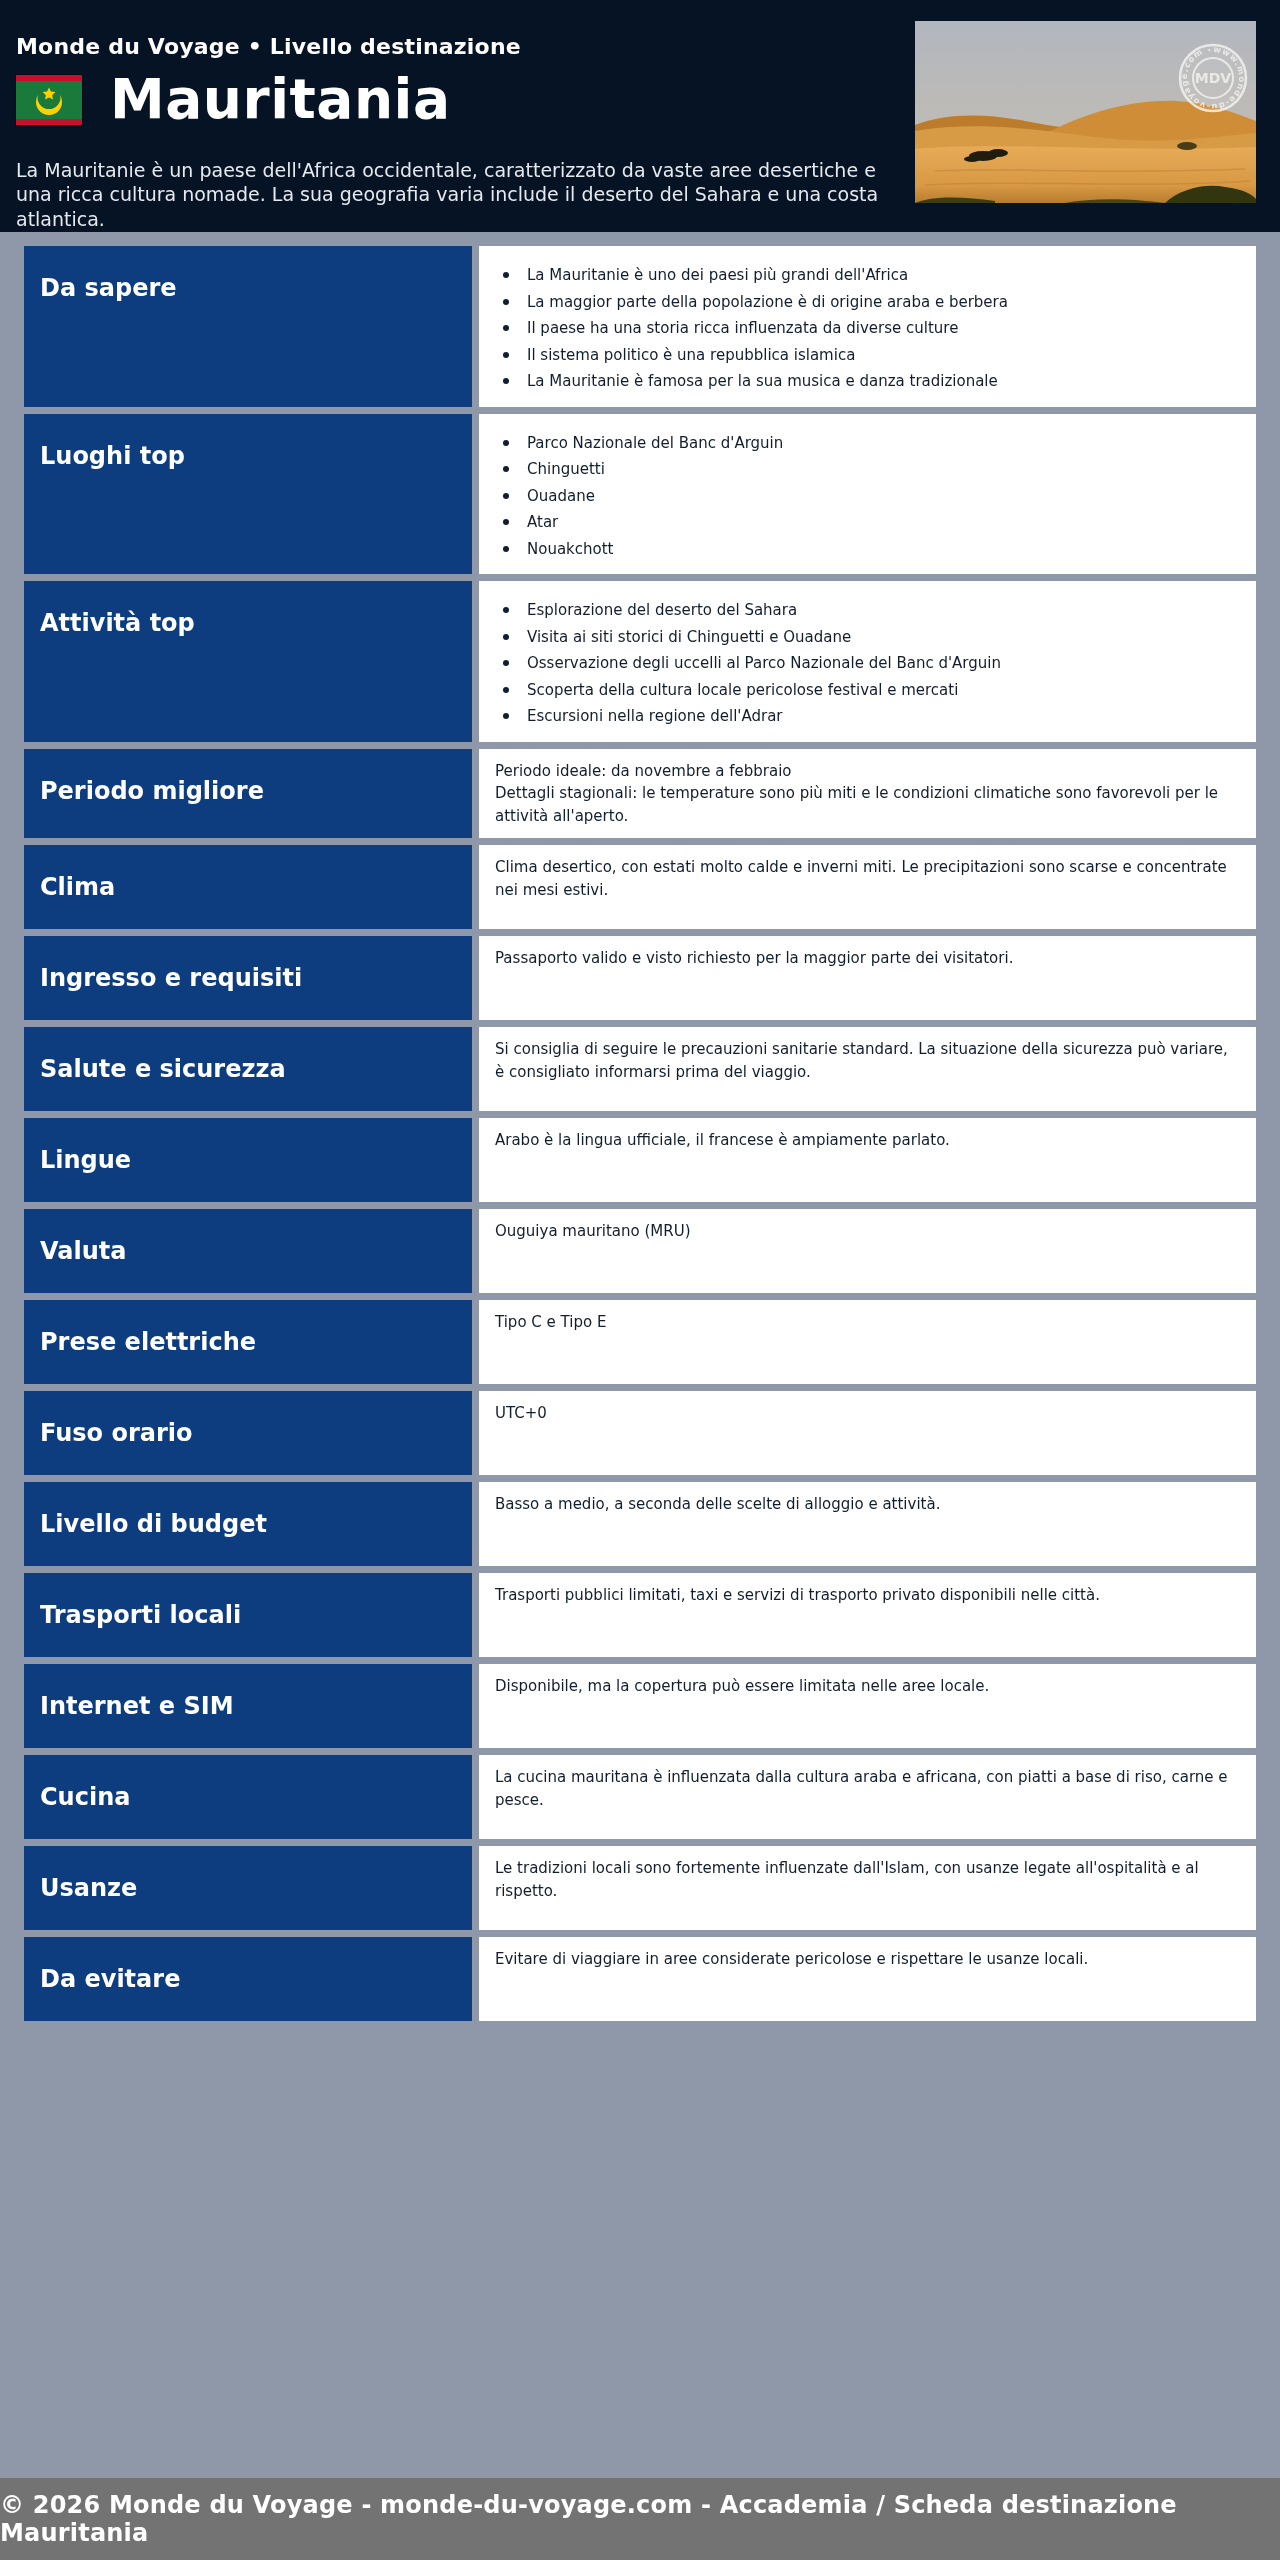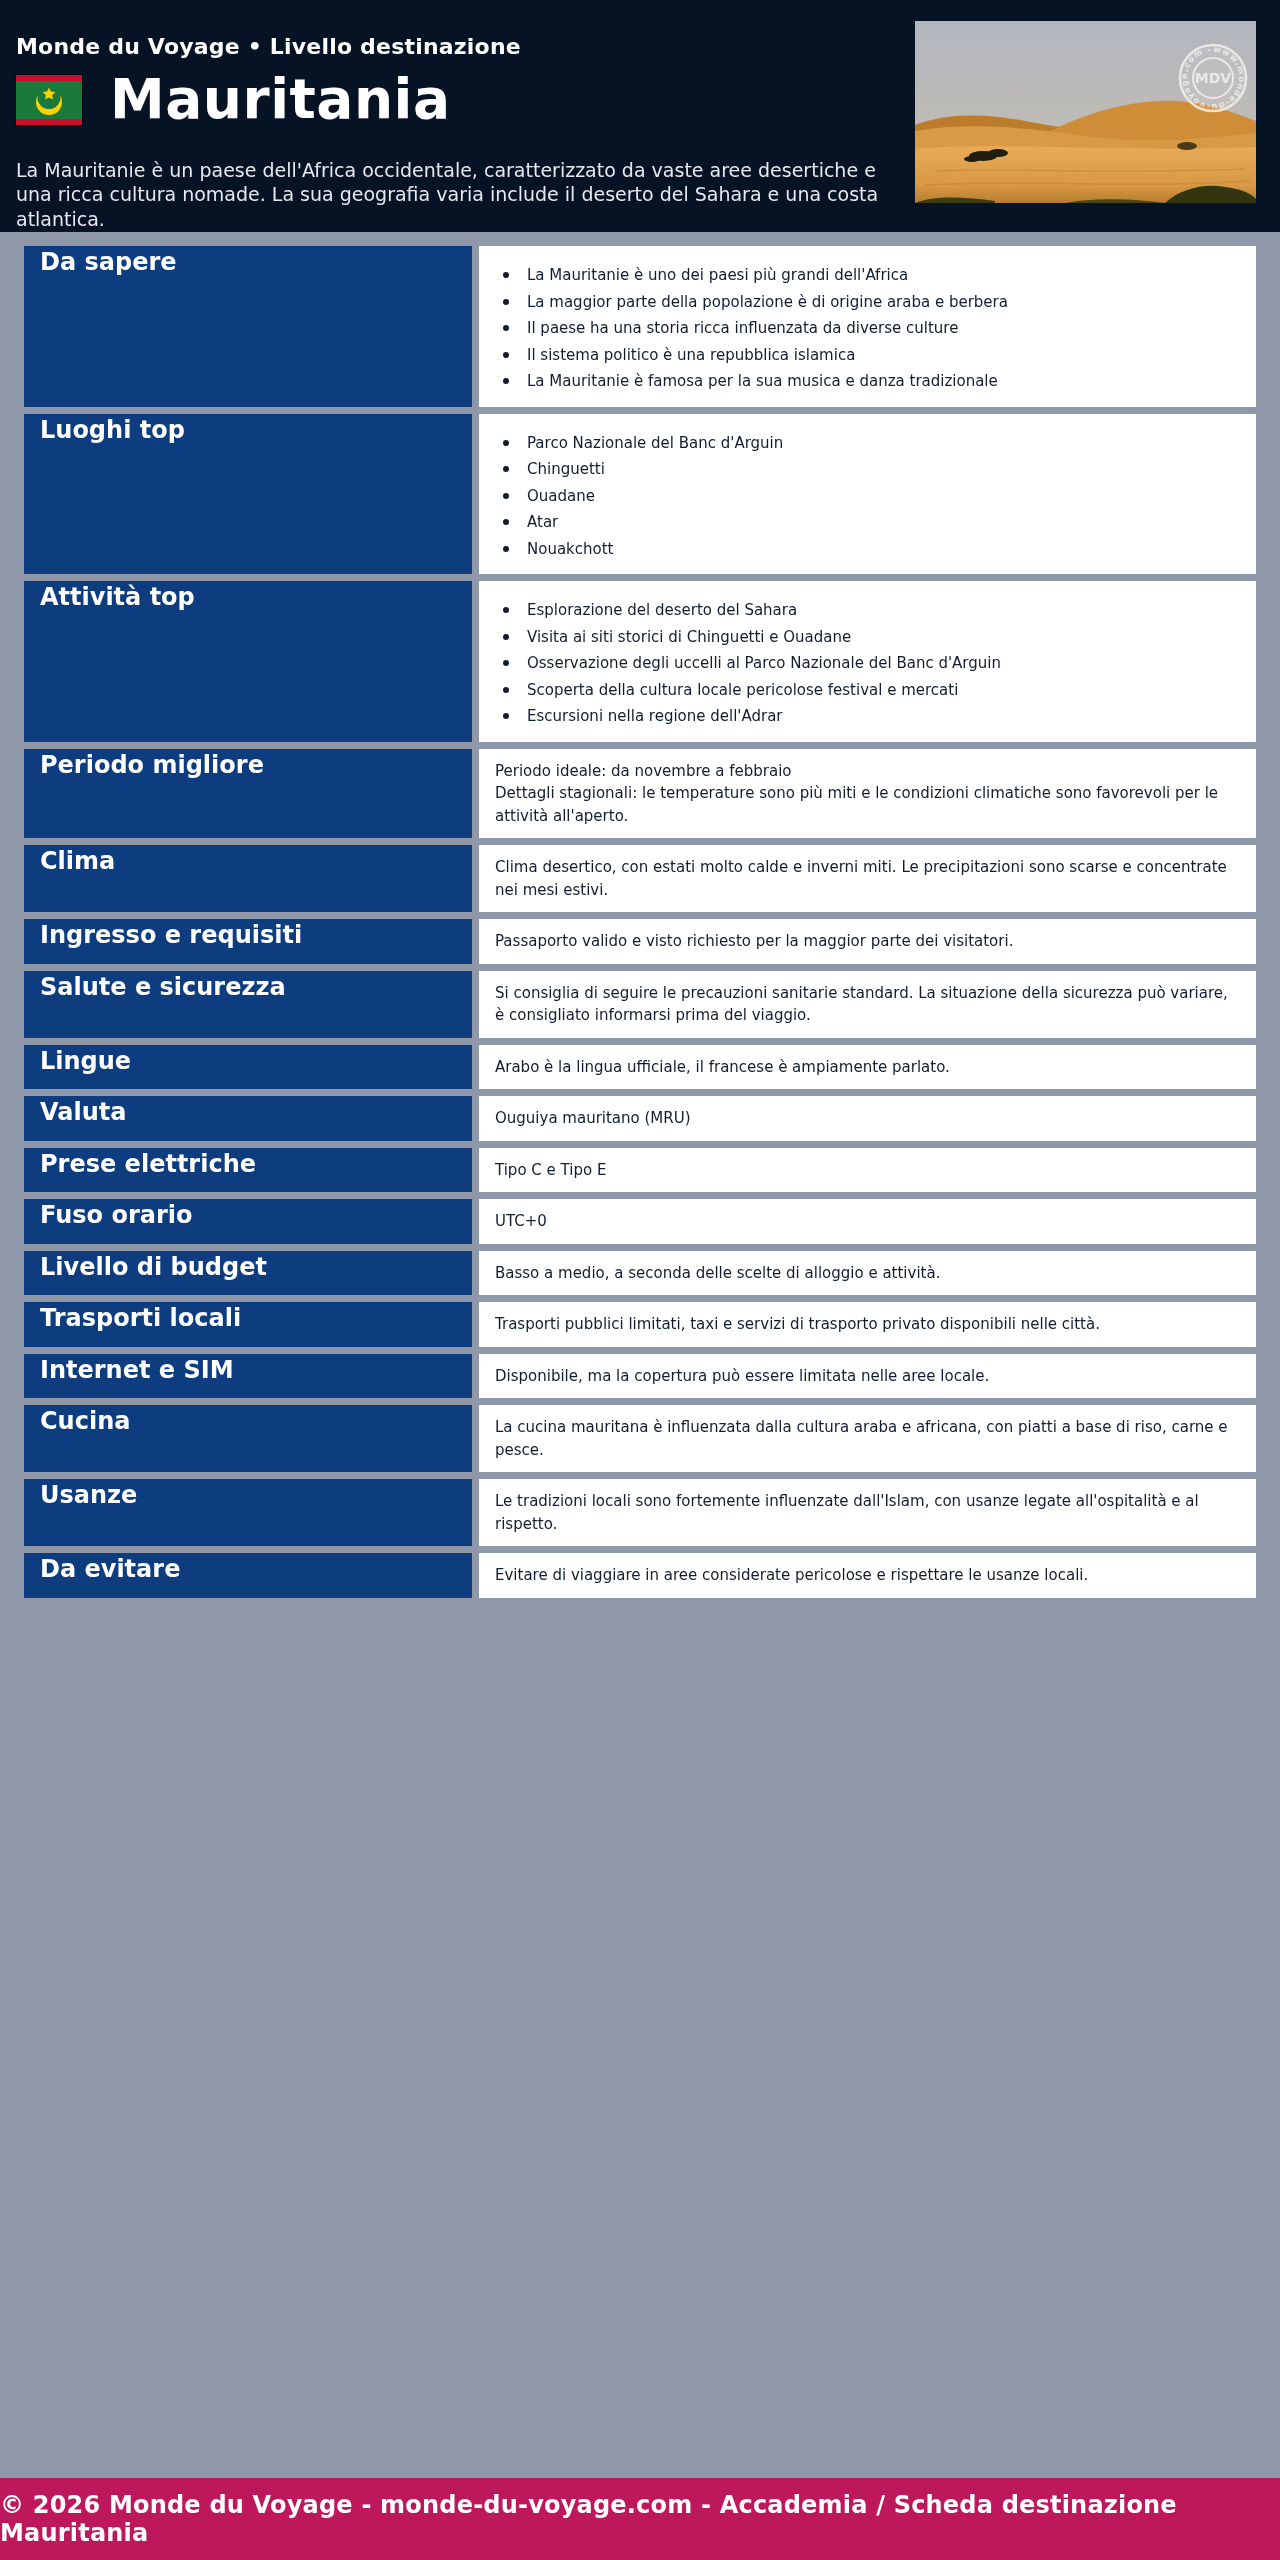--- a/index.html
+++ b/index.html
@@ -39,33 +39,33 @@
   main{flex:1 1 auto;}
   .card-table{
     display:grid;
     grid-template-columns:448px 1fr;
     gap:7px;
     margin:14px 24px 0 24px;
   }
   .th{
     background:#0d3d7e;color:#ffffff;
     font-size:24px;font-weight:bold;
-    padding:2px 16px;
+    padding:28px 16px;
   }
   .td{
     background:#ffffff;color:#121e2e;
     font-size:15px;line-height:1.5;
     padding:11px 16px;
   }
   .td ul{margin:3px 0;padding-left:26px;}
   .td li{padding-left:6px;}
   .td li::marker{font-size:18px;}
   
   footer{
-    flex:none;height:82px;background:#be185d;
+    flex:none;height:82px;background:#737373;
     display:flex;align-items:center;justify-content:center;
     color:#ffffff;font-size:24px;font-weight:bold;letter-spacing:.2px;
   }
 </style>
 </head>
 <body>
 
 <header class="hero">
   <div class="brand">Monde du Voyage • Livello destinazione</div>
 

